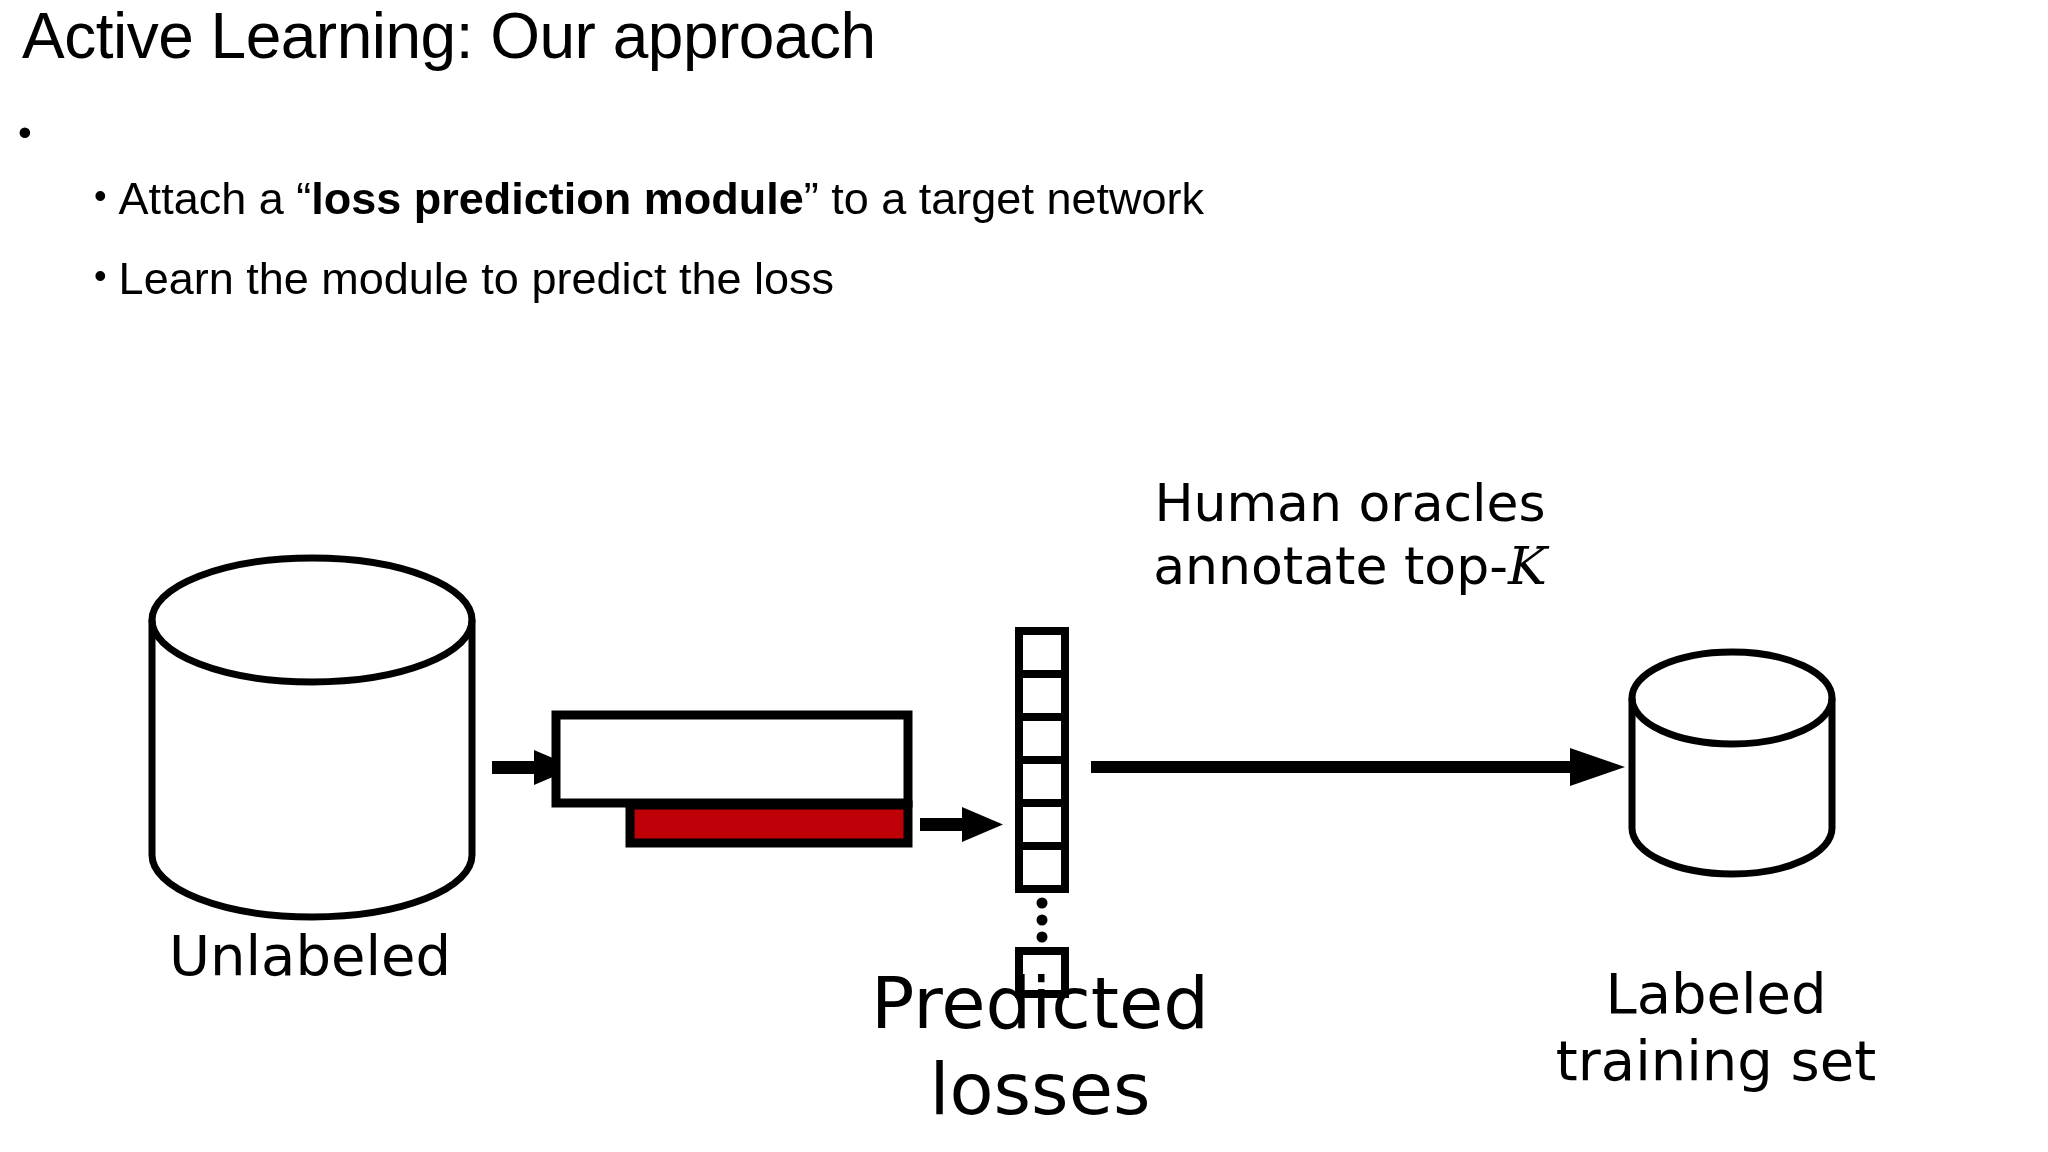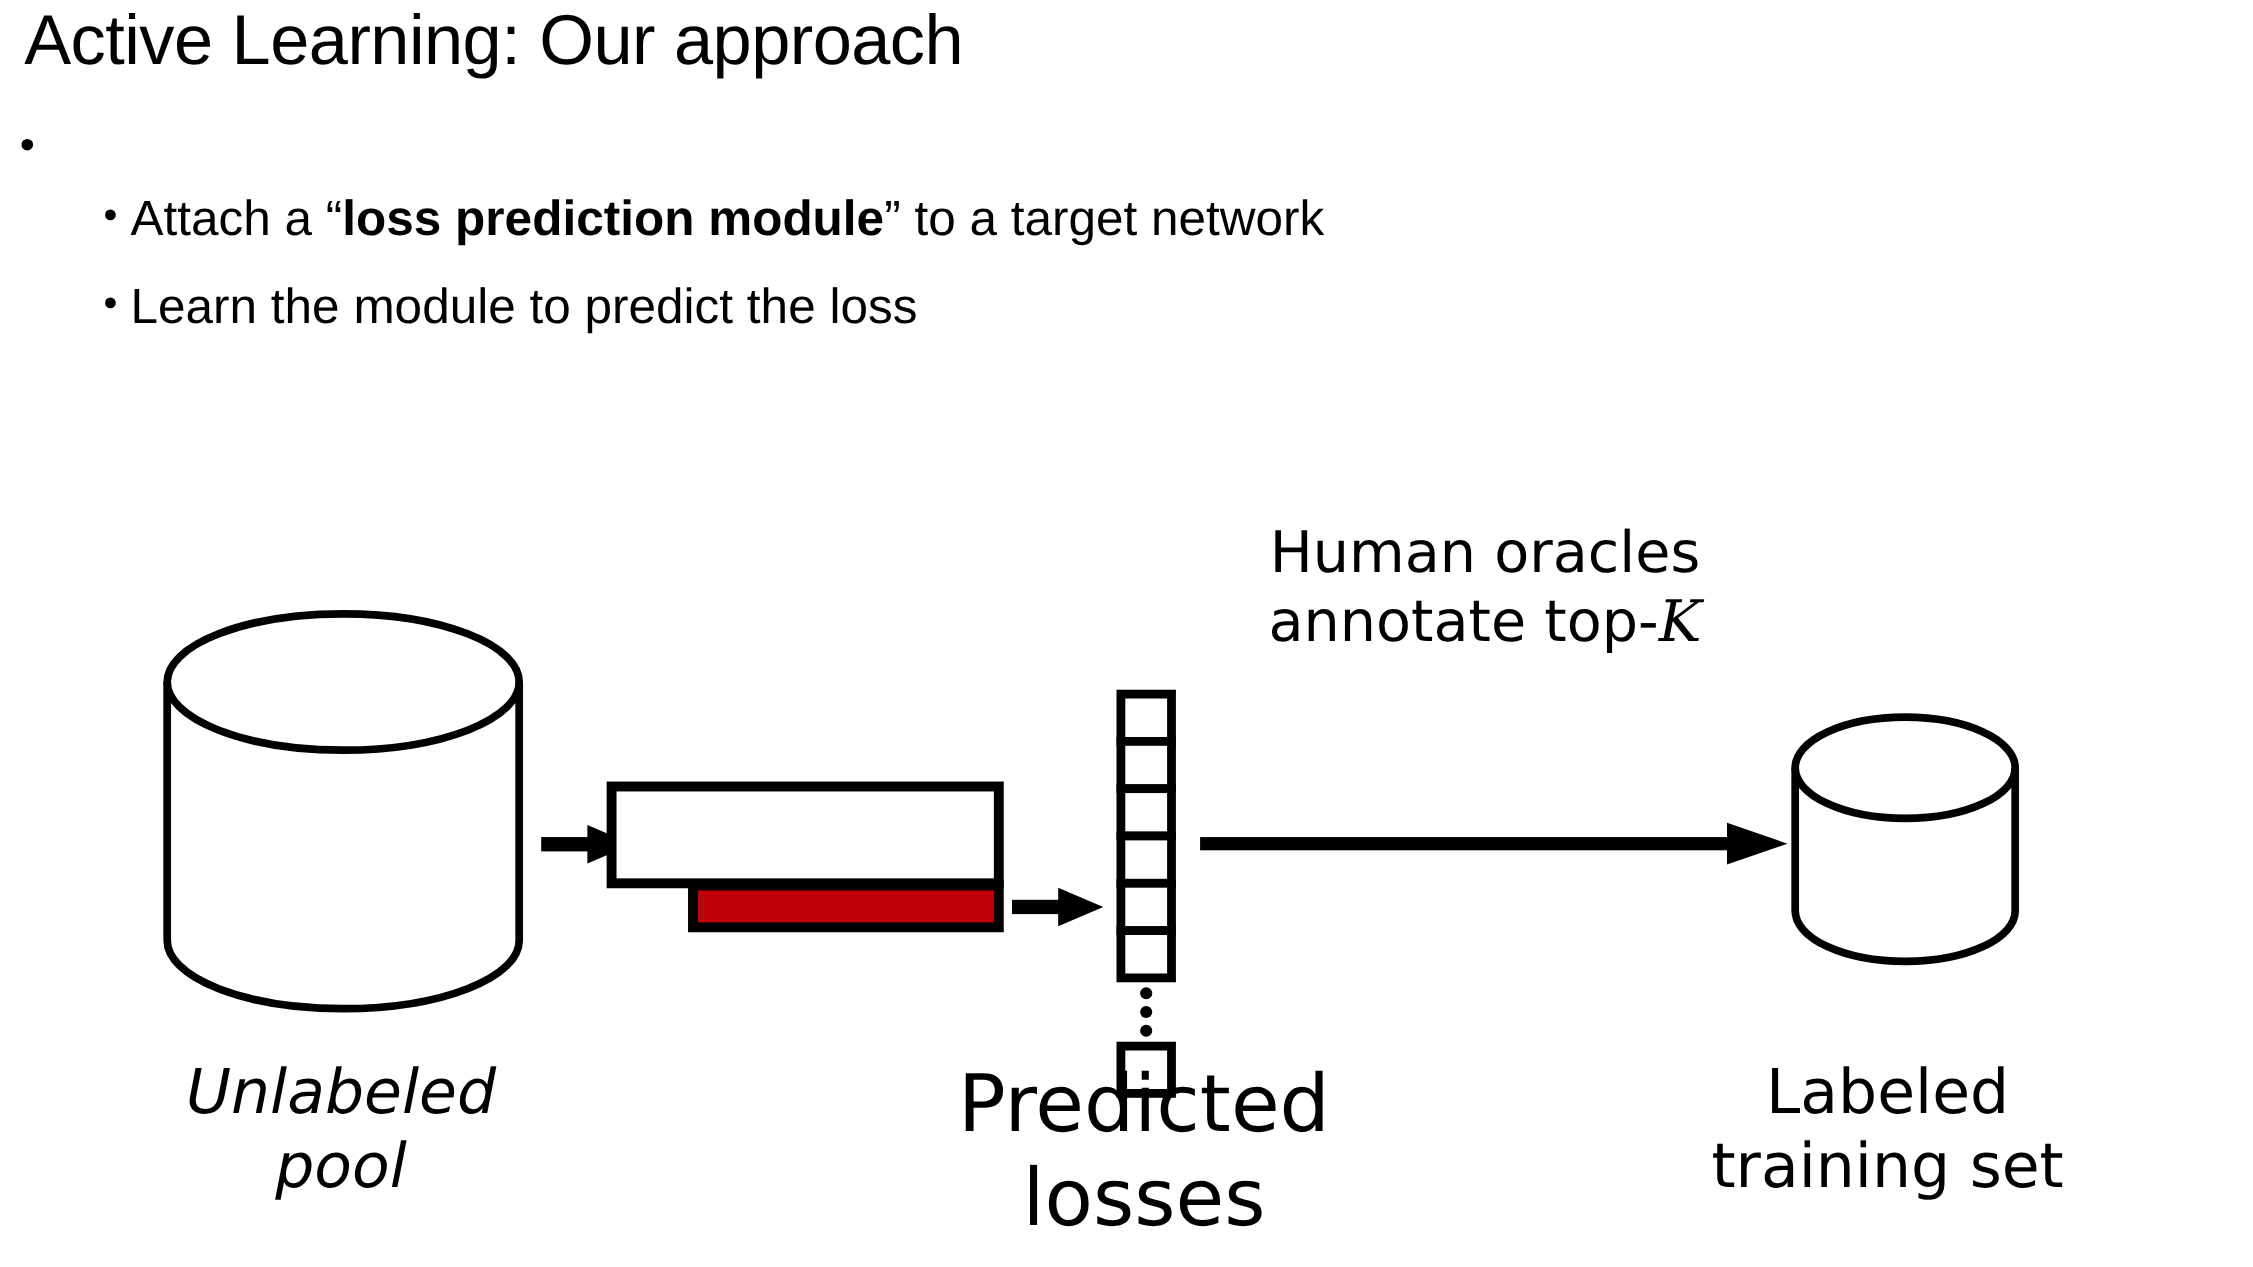--- a/index.html
+++ b/index.html
@@ -95,25 +95,24 @@
     width: 500px;
     font-size: 52px;
     line-height: 1.22;
   }
   #oracle-caption .kvar {
     font-family: "DejaVu Serif", serif;
     font-style: italic;
   }
   #label-unlabeled-pool {
     left: 110px;
-    top: 960px;
+    top: 922px;
     width: 400px;
     font-size: 56px;
     line-height: 1.20;
-    font-style: italic;
   }
   #label-predicted-losses {
     left: 840px;
     top: 960px;
     width: 400px;
     font-size: 72px;
     line-height: 1.20;
   }
   #label-labeled-training-set {
     left: 1466px;
@@ -207,21 +206,20 @@
 </svg>
 </div>
 
 <div class="dlabel" id="oracle-caption">
   <span class="cap-line">Human oracles</span>
   <span class="cap-line"><span>annotate top-</span><span class="kvar">K</span></span>
 </div>
 
 <div class="dlabel" id="label-unlabeled-pool">
   <span class="cap-line">Unlabeled</span>
-  <span class="cap-line">pool</span>
 </div>
 
 <div class="dlabel" id="label-predicted-losses">
   <span class="cap-line">Predicted</span>
   <span class="cap-line">losses</span>
 </div>
 
 <div class="dlabel" id="label-labeled-training-set">
   <span class="cap-line">Labeled</span>
   <span class="cap-line">training set</span>

